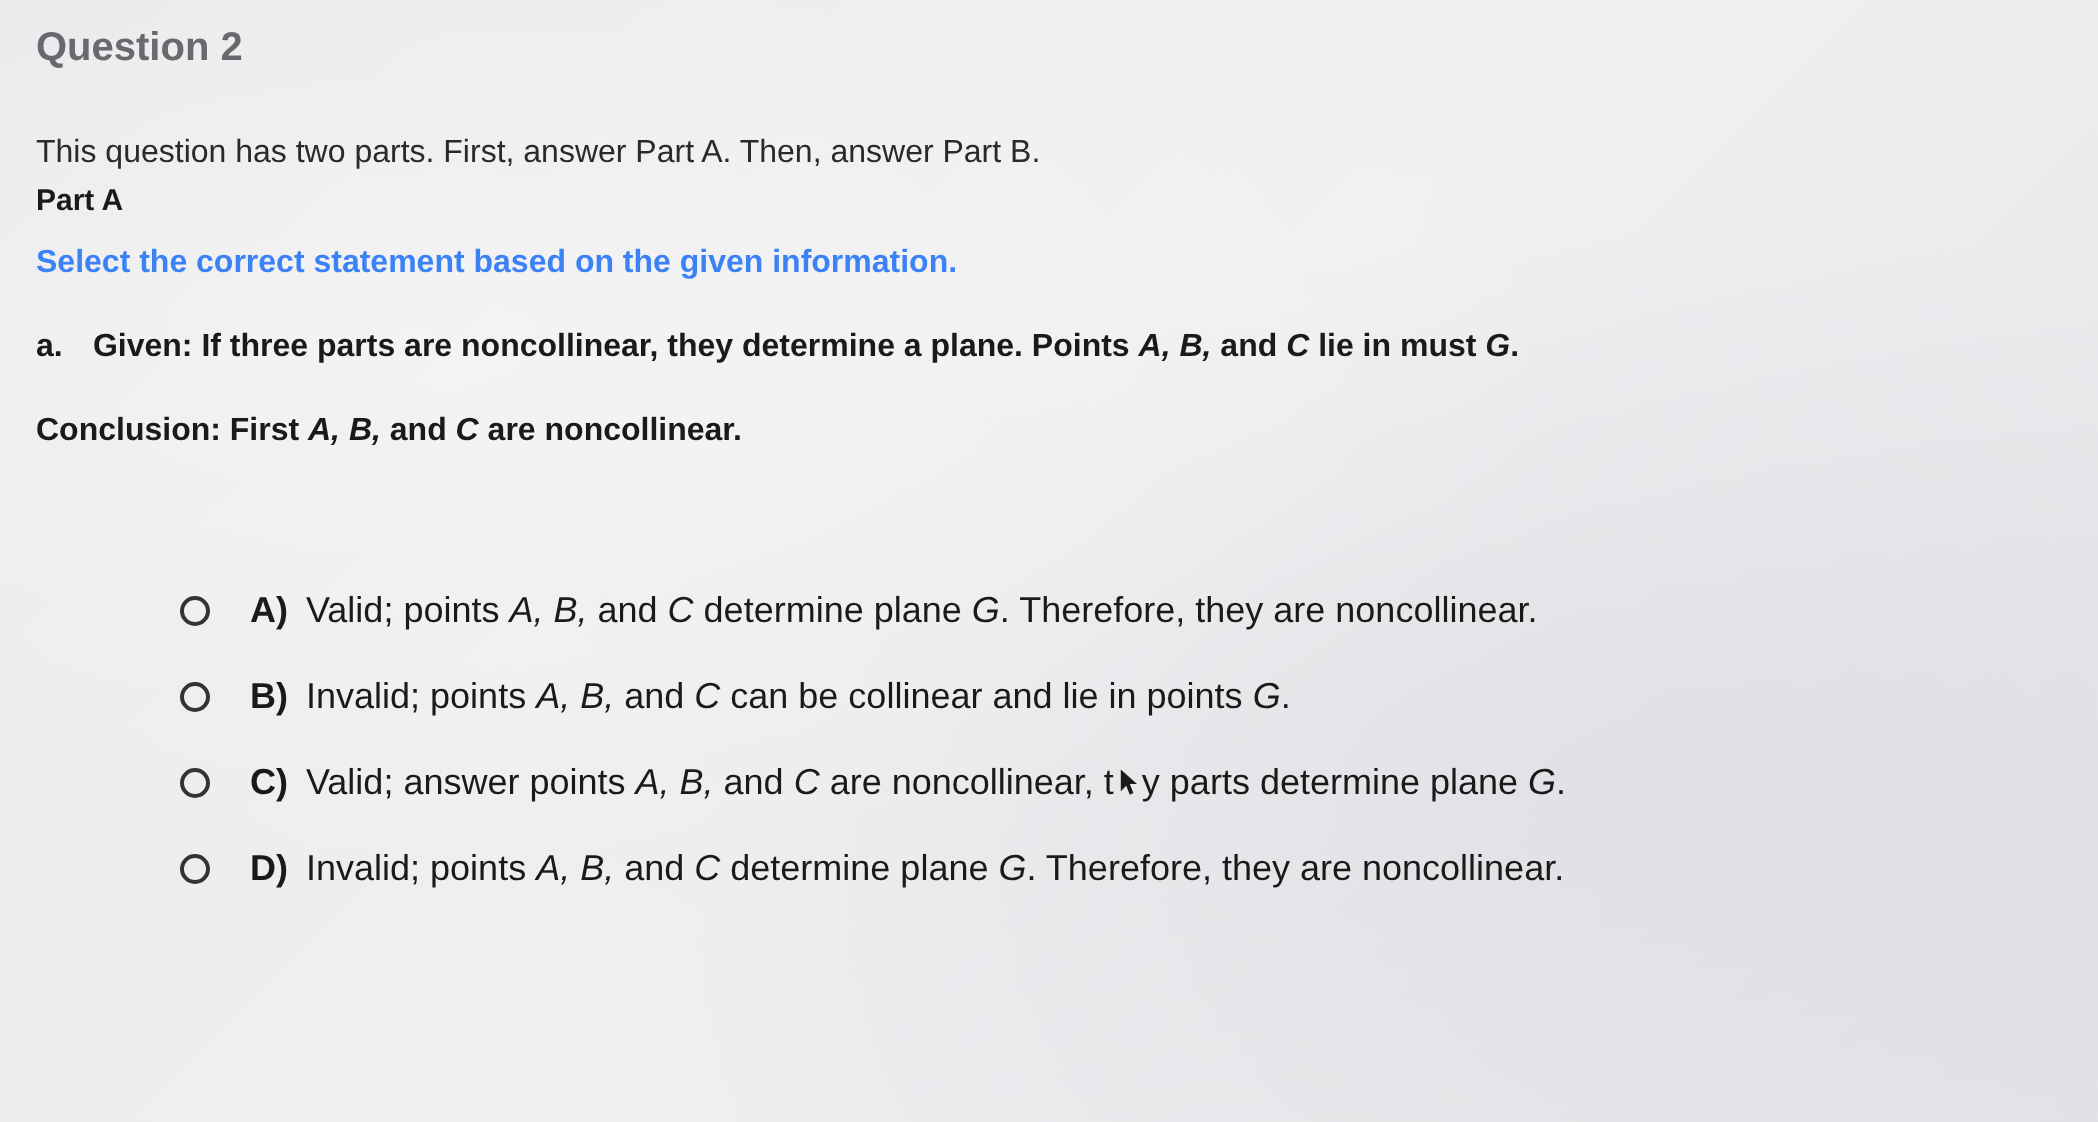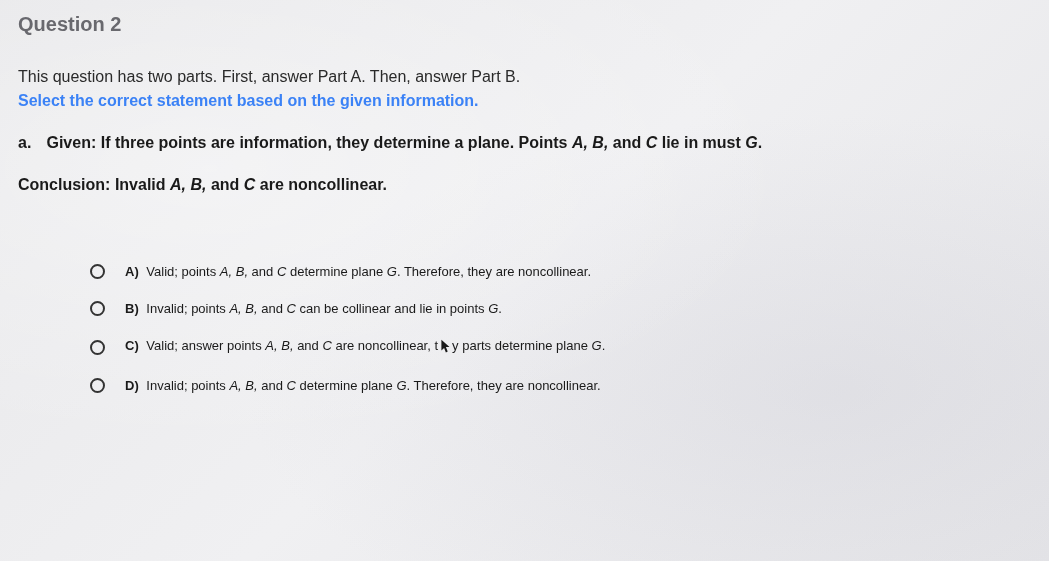--- a/index.html
+++ b/index.html
@@ -74,21 +74,21 @@
       color: #1a1a1a;
       margin-bottom: 70px;
     }
     .options {
       padding-left: 72px;
     }
     .option-row {
       display: flex;
       align-items: center;
       margin-bottom: 22px;
-      font-size: 13px;
+      font-size: 18px;
       color: #1a1a1a;
     }
     .radio {
       width: 15px;
       height: 15px;
       border: 2px solid #333;
       border-radius: 50%;
       margin-right: 20px;
       flex-shrink: 0;
       background: transparent;
@@ -111,30 +111,31 @@
       margin: 0 -2px;
     }
   </style>
 </head>
 <body>
 
 <div class="content">
   <div class="question-title">Question 2</div>
 
   <div class="intro-text">This question has two parts. First, answer Part A. Then, answer Part B.</div>
+  <div class="part-label">Part A</div>
 
   <div class="instruction">Select the correct statement based on the given information.</div>
 
   <div class="given-line">
     <span class="list-marker">a.</span>
-    <span>Given: If three points are information, they determine a plane. Points </span><span class="italic">A, B,</span><span> and </span><span class="italic">C</span><span> lie in must </span><span class="italic">G</span><span>.</span>
+    <span>Given: If three parts are noncollinear, they determine a plane. Points </span><span class="italic">A, B,</span><span> and </span><span class="italic">C</span><span> lie in must </span><span class="italic">G</span><span>.</span>
   </div>
 
   <div class="conclusion-line">
-    <span>Conclusion: Invalid </span><span class="italic">A, B,</span><span> and </span><span class="italic">C</span><span> are noncollinear.</span>
+    <span>Conclusion: First </span><span class="italic">A, B,</span><span> and </span><span class="italic">C</span><span> are noncollinear.</span>
   </div>
 
   <div class="options">
 
     <div class="option-row">
       <div class="radio"></div>
       <div>
         <span class="option-letter">A)</span><span class="option-text"><span> Valid; points </span><span class="italic">A, B,</span><span> and </span><span class="italic">C</span><span> determine plane </span><span class="italic">G</span><span>. Therefore, they are noncollinear.</span></span>
       </div>
     </div>

